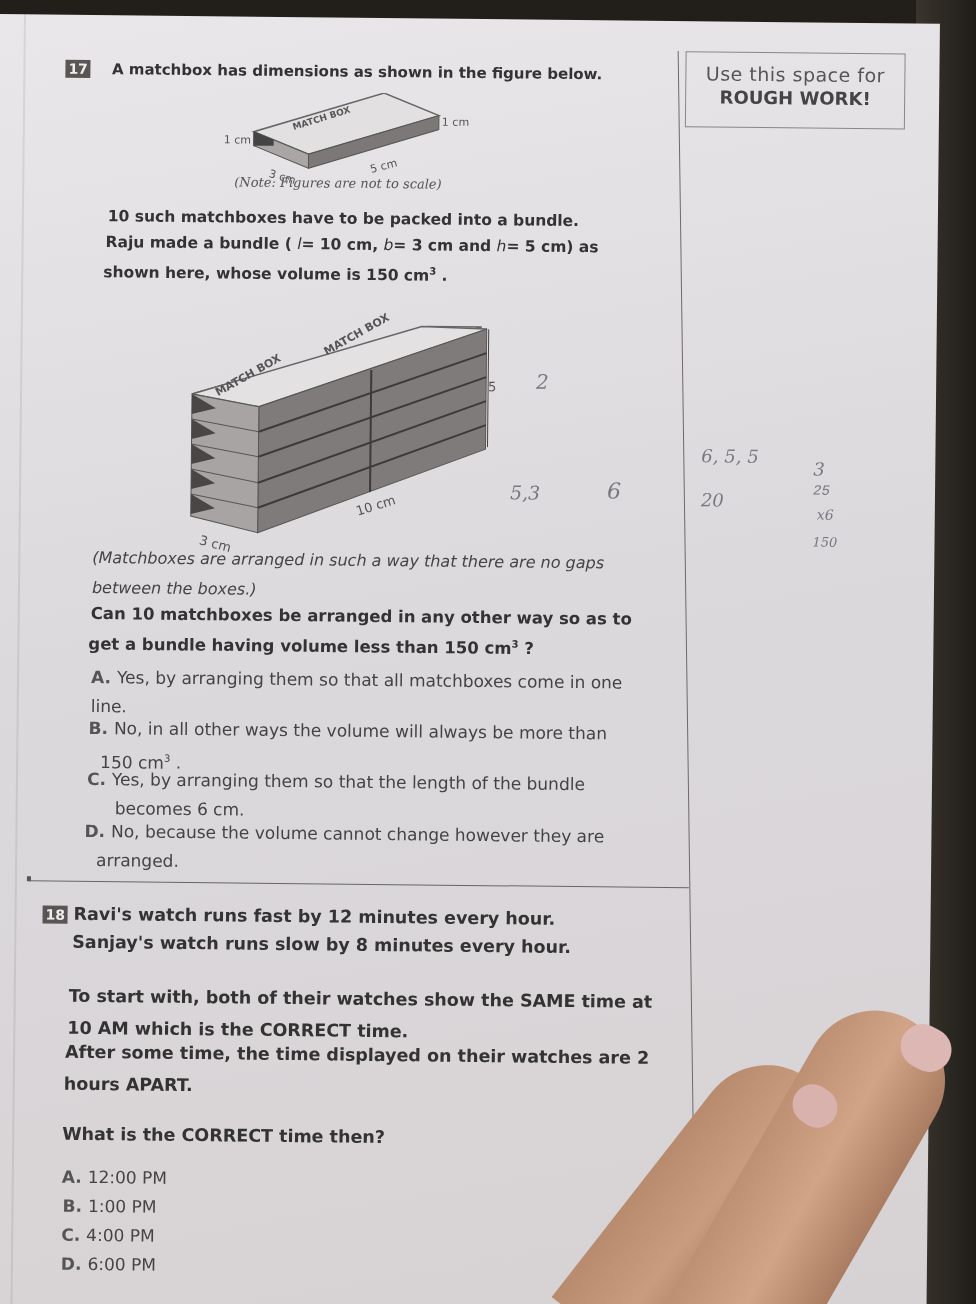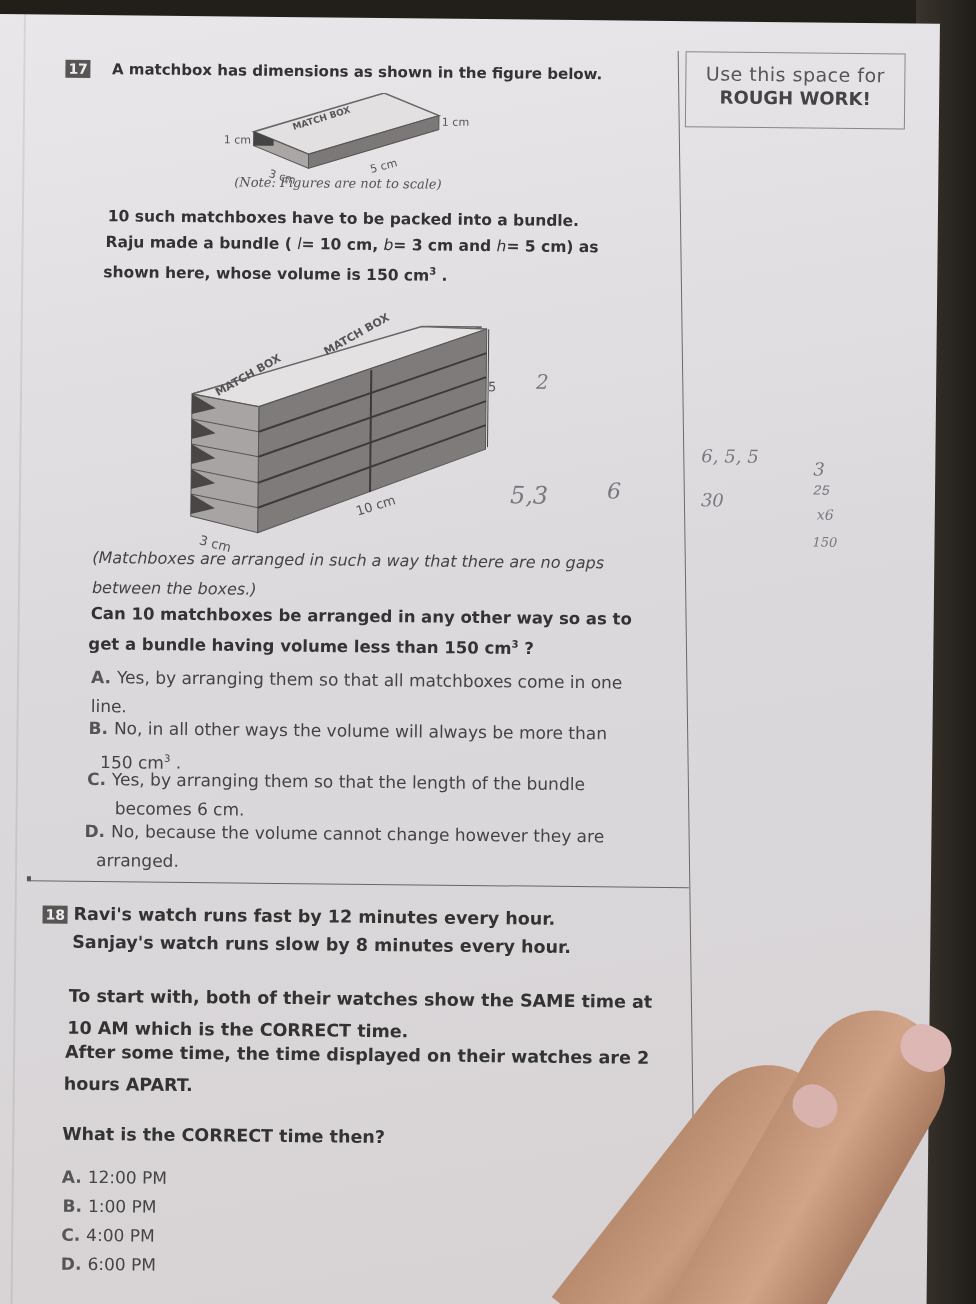--- a/index.html
+++ b/index.html
@@ -171,24 +171,24 @@
     <span class="letter">B.</span><span>1:00 PM</span>
   </div>
   <div class="q opt" style="left:74px; top:1206px;">
     <span class="letter">C.</span><span>4:00 PM</span>
   </div>
   <div class="q opt" style="left:74px; top:1235px;">
     <span class="letter">D.</span><span>6:00 PM</span>
   </div>
 
   <div class="handwriting" style="left:540px; top:350px; font-size:20px;">2</div>
-  <div class="handwriting" style="left:515px; top:462px; font-size:24px;">5,3</div>
+  <div class="handwriting" style="left:515px; top:462px; font-size:19px;">5,3</div>
   <div class="handwriting" style="left:612px; top:458px; font-size:22px;">6</div>
   <div class="handwriting" style="left:706px; top:424px; font-size:18px;">6, 5, 5</div>
-  <div class="handwriting" style="left:706px; top:468px; font-size:18px;">30</div>
+  <div class="handwriting" style="left:706px; top:468px; font-size:18px;">20</div>
   <div class="handwriting" style="left:818px; top:436px; font-size:18px;">3</div>
   <div class="handwriting" style="left:818px; top:460px; font-size:14px;font-family:Liberation Mono, monospace;">25</div>
   <div class="handwriting" style="left:822px; top:484px; font-size:14px;">x6</div>
   <div class="handwriting" style="left:818px; top:512px; font-size:13px;">150</div>
 </div>
 
 <div class="finger1"></div>
 <div class="finger2"></div>
 <div class="nail1"></div>
 <div class="nail2"></div>

